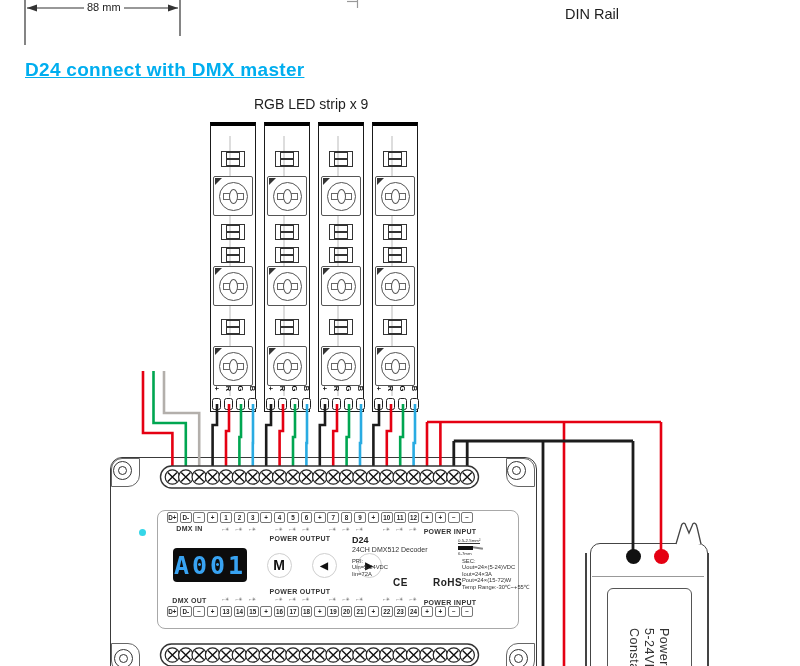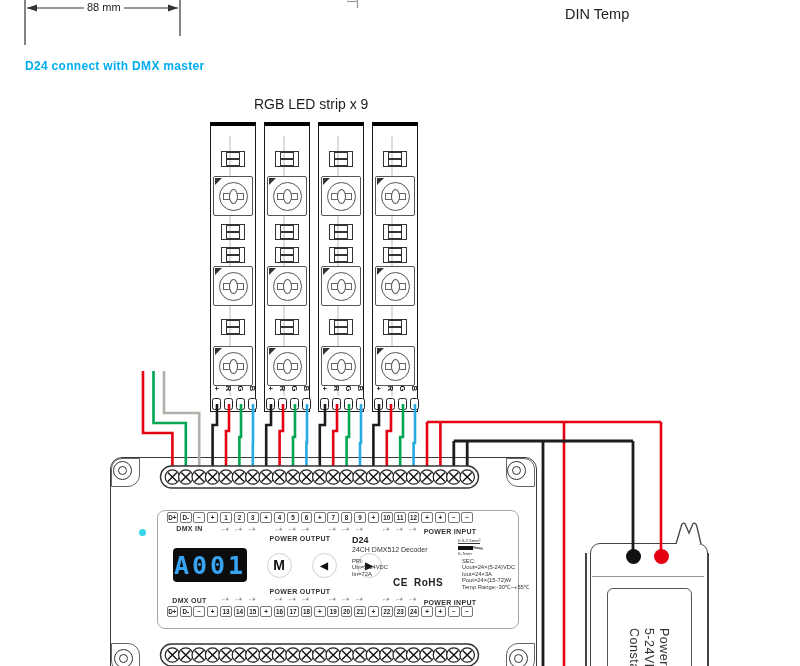--- a/index.html
+++ b/index.html
@@ -1,20 +1,20 @@
 <!DOCTYPE html>
 <html><head>
 <meta charset="utf-8">
 <style>
   html,body{margin:0;padding:0;background:#fff;}
   #root{position:relative;width:800px;height:666px;overflow:hidden;background:#fff;
         font-family:"Liberation Sans",sans-serif;color:#222;}
   .abs{position:absolute;}
   .title{font-weight:bold;font-size:22px;letter-spacing:.5px;}
-  .subtitle{font-weight:bold;font-size:12px;letter-spacing:.3px;}
+  .subtitle{font-weight:bold;font-size:19px;letter-spacing:.3px;text-decoration:underline;}
   .plain{font-size:14px;color:#1e1e1e;}
   .dim-label{font-size:11px;color:#222;background:#fff;padding:0 3px;}
   
   .dmx-master{border:2px solid #2b2b2b;background:#fff;display:flex;align-items:center;justify-content:center;
               font-size:26px;color:#1d1d1d;}
   
   .strip{border:1.6px solid #1a1a1a;border-top:4px solid #000;background:#fff;}
   .res{position:absolute;left:50%;transform:translateX(-50%);width:24px;height:16px;display:flex;}
   .res .cap{width:6px;border:1.2px solid #333;background:#fff;box-sizing:border-box;}
   .res .mid{flex:1;border-top:2px solid #333;border-bottom:2px solid #333;box-sizing:border-box;position:relative;}
@@ -67,21 +67,21 @@
     <line x1="180" y1="0" x2="180" y2="36" stroke="#333" stroke-width="1.2"></line>
     <line x1="27" y1="8" x2="178" y2="8" stroke="#333" stroke-width="1.2"></line>
     <polygon points="27,8 37,4.5 37,11.5" fill="#333"></polygon>
     <polygon points="178,8 168,4.5 168,11.5" fill="#333"></polygon>
 
     <line x1="347" y1="1.5" x2="358" y2="1.5" stroke="#999" stroke-width="1.2"></line>
     <line x1="357.5" y1="0" x2="357.5" y2="8" stroke="#999" stroke-width="1.2"></line>
   </svg>
   <span class="abs dim-label" style="left:84px;top:1px;">88 mm</span>
 
-  <div class="abs plain" style="left:565px;top:6px;font-size:14.5px;">DIN Temp</div>
+  <div class="abs plain" style="left:565px;top:6px;font-size:14.5px;">DIN Rail</div>
 
   <div class="abs subtitle" style="left: 25px; top: 59px; color: rgb(0, 174, 239);" id="subtitleEl">D24 connect with DMX master</div>
 
   <div class="abs plain" style="left:254px;top:96px;">RGB LED strip x 9</div>
 
 
   <div id="strips">
       <div class="abs strip" style="left: 210px; top: 122px; width: 46px; height: 290px; box-sizing: border-box;">
         <div class="trace" style="top:10px;height:260px;"></div>
         <div class="res" style="top:25px;">
@@ -326,21 +326,21 @@
       <div>Iin=72A</div>
   </div>
   <div class="abs info" style="left:462px;top:558px;">
     <div>SEC:</div>
       <div>Uout=24×(5-24)VDC</div>
       <div>Iout=24×3A</div>
     <div>Pout=24×(15-72)W</div>
       <div>Temp Range:-30℃~+55℃</div>
   </div>
   <div class="abs cert" style="left:393px;top:577px;">CE</div>
-  <div class="abs cert" style="left:414px;top:577px;">RoHS</div>
+  <div class="abs cert" style="left:433px;top:577px;">RoHS</div>
 
   <div class="abs" style="left:458px;top:538px;">
     <div class="tiny" style="border-bottom:.5px solid #333;">0.5-2.5mm²</div>
     <div style="margin-top:1.5px;height:4.5px;position:relative;">
       <div style="position:absolute;left:0;top:0;width:15px;height:4.5px;background:#111;"></div>
       <div style="position:absolute;left:15px;top:1.5px;width:10px;height:1.5px;background:#888;transform:rotate(8deg);"></div>
     </div>
     <div class="tiny" style="margin-top:1px;">6-7mm</div>
   </div>
 

